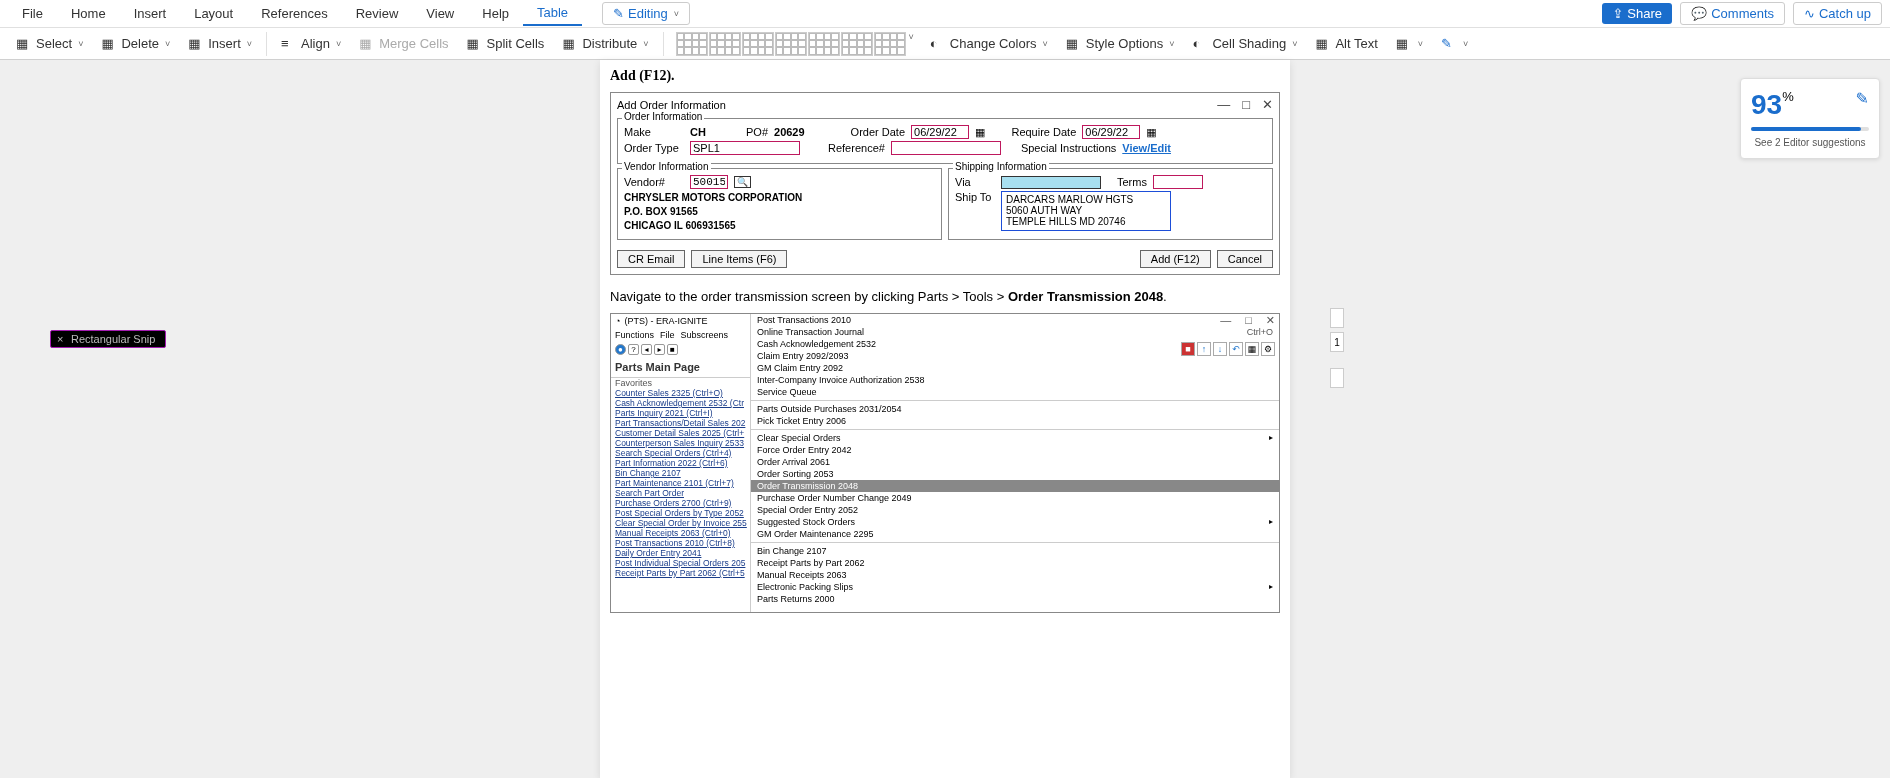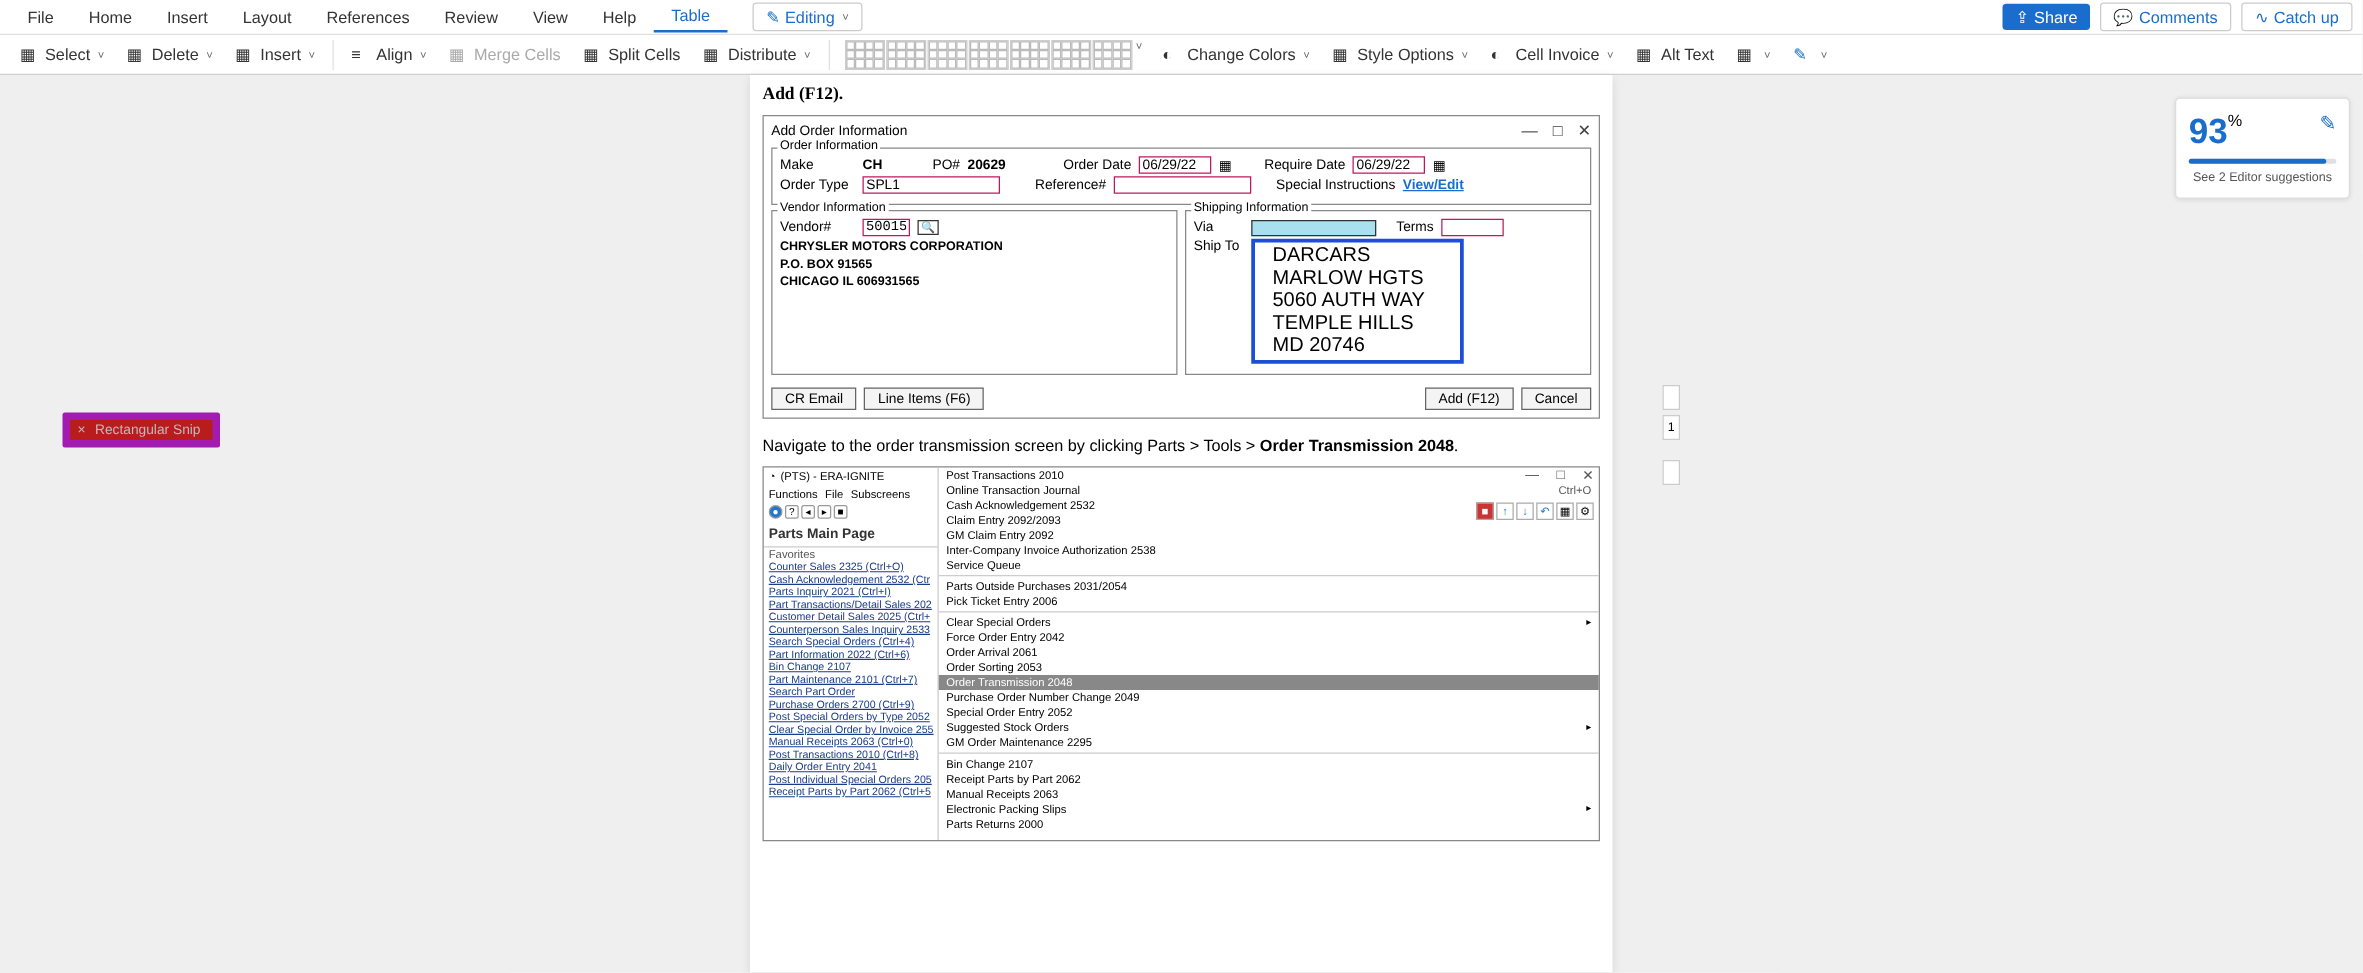--- a/index.html
+++ b/index.html
@@ -36,21 +36,21 @@
 .dlg-title { display: flex; justify-content: space-between; align-items: center; padding: 4px 6px; font-size: 11px; }
 .dlg-ctrls { display: flex; gap: 12px; color: #444; font-size: 13px; }
 .fieldset { border: 1px solid #888; margin: 2px 6px; padding: 4px 6px 6px 6px; position: relative; }
 .fieldset-label { position: absolute; top: -8px; left: 4px; background: #fff; font-size: 10px; padding: 0 2px; }
 .dlg-row { display: flex; align-items: center; gap: 6px; margin: 2px 0; font-size: 11px; }
 .dlg-row label { min-width: 60px; }
 .dlg-input { border: 1px solid #be185d; font-size: 11px; padding: 0 2px; height: 14px; }
 .two-col { display: flex; gap: 6px; margin: 4px 6px; }
 .two-col .fieldset { flex: 1; margin: 0; }
 .vendor-lines { font-size: 10px; font-weight: bold; line-height: 1.4; }
-.ship-box { border: 3px solid #1d4ed8; padding: 2px 14px; font-size: 16px; min-height: 40px; width: 170px; }
+.ship-box { border: 1px solid #1d4ed8; padding: 2px 4px; font-size: 10px; min-height: 40px; width: 170px; }
 .ship-highlight { background: #a8e0f0; width: 100px; height: 13px; display: inline-block; border: 1px solid #333; }
 .dlg-footer { display: flex; justify-content: space-between; padding: 6px; align-items: flex-end; }
 .dlg-btn { border: 1px solid #666; padding: 2px 10px; font-size: 11px; background: #f4f4f4; }
 .link { color: #1a6dcc; text-decoration: underline; font-weight: bold; }
 
 
 .nav-text { font-family: Georgia, serif; font-size: 13px; margin: 8px 0; }
 .nav-text b { font-weight: bold; }
 
 
@@ -80,21 +80,21 @@
 .score-pct { font-size: 13px; vertical-align: top; }
 .score-bar { height: 4px; background: #e0e0e0; border-radius: 2px; margin: 6px 0; }
 .score-bar-fill { height: 100%; width: 93%; background: #1a6dcc; border-radius: 2px; }
 .score-txt { font-size: 10px; color: #555; text-align: center; }
 .score-pen { position: absolute; top: 10px; right: 10px; color: #1a6dcc; }
 
 
 .cell-marker { position: absolute; width: 14px; height: 20px; border: 1px solid #ccc; background: #fff; }
 
 
-.snip { position: absolute; left: 50px; top: 270px; background: #b91c1c; border: 6px solid #a21caf; padding: 2px 10px 2px 20px; font-size: 11px; color: #bbb; border-radius: 2px; }
+.snip { position: absolute; left: 50px; top: 270px; background: #000000; border: 1px solid #a21caf; padding: 2px 10px 2px 20px; font-size: 11px; color: #bbb; border-radius: 2px; }
 .snip::before { content: '×'; position: absolute; left: 6px; color: #bbb; }
 </style>
 </head>
 <body>
 
 <div class="menubar">
   <div class="menu-left">
     <div class="menu-item">File</div>
     <div class="menu-item">Home</div>
     <div class="menu-item">Insert</div>
@@ -269,21 +269,21 @@
       <span>Change Colors</span>
       <span class="caret">˅</span>
     </div>
   <div class="tb-btn">
       <span class="tb-icon">▦</span>
       <span>Style Options</span>
       <span class="caret">˅</span>
     </div>
   <div class="tb-btn">
       <span class="tb-icon">◐</span>
-      <span>Cell Invoice</span>
+      <span>Cell Shading</span>
       <span class="caret">˅</span>
     </div>
   <div class="tb-btn">
       <span class="tb-icon">▦</span>
       <span>Alt Text</span>
     </div>
   <div class="tb-btn">
       <span class="tb-icon">▦</span>
       <span class="caret">˅</span>
     </div>

